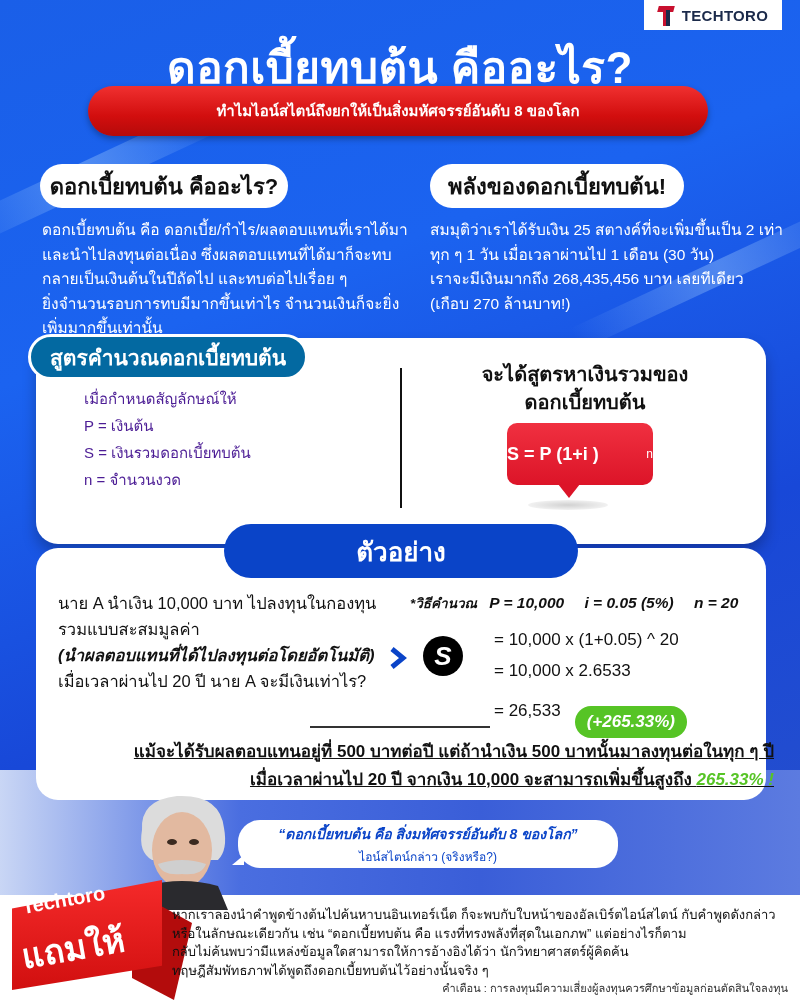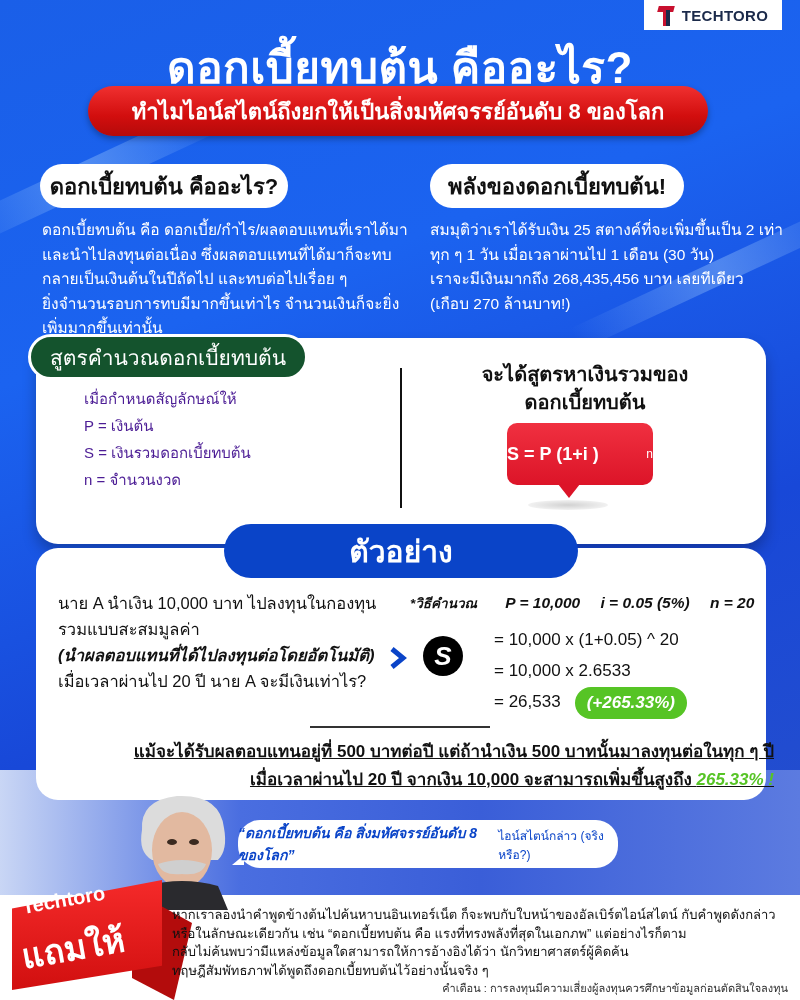--- a/index.html
+++ b/index.html
@@ -35,40 +35,40 @@
   .main-title {
     position: absolute; left: 0; top: 32px; width: 800px; text-align: center;
     font-size: 44px; font-weight: 700; color: #fff; letter-spacing: 0.5px;
   }
   .subtitle-pill {
     position: absolute; left: 88px; top: 86px; width: 620px; height: 50px;
     border-radius: 25px;
     background: linear-gradient(180deg, #f03030 0%, #d20e0e 60%, #b50a0a 100%);
     box-shadow: 0 3px 6px rgba(0,0,0,0.3);
     display: flex; align-items: center; justify-content: center;
-    color: #fff; font-size: 22px; font-weight: 700;
+    color: #fff; font-size: 15px; font-weight: 700;
   }
   .section-pill {
     position: absolute; height: 44px; border-radius: 22px; background: #fff;
     display: flex; align-items: center; justify-content: center;
     font-size: 22px; font-weight: 700; color: #111;
   }
   .section-text {
     position: absolute; color: #fff; font-size: 15.5px; line-height: 24.5px;
   }
   .formula-card {
     position: absolute; left: 36px; top: 338px; width: 730px; height: 206px;
     background: #fff; border-radius: 22px;
     box-shadow: 0 8px 14px rgba(0,0,0,0.25);
   }
   .formula-tag {
     position: absolute; left: 28px; top: 334px; width: 280px; height: 46px;
-    border-radius: 23px; background: #14532d; border: 3px solid #fff;
+    border-radius: 23px; background: #0369a1; border: 3px solid #fff;
     display: flex; align-items: center; justify-content: center;
-    color: #fff; font-size: 21px; font-weight: 400;
+    color: #fff; font-size: 21px; font-weight: 700;
   }
   .formula-defs {
     position: absolute; left: 84px; top: 385px; font-size: 15px; line-height: 27px; color: #4c1d95;
   }
   .formula-divider {
     position: absolute; left: 400px; top: 368px; width: 2px; height: 140px; background: #111;
   }
   .formula-result-title {
     position: absolute; left: 430px; top: 360px; width: 310px; text-align: center;
     font-size: 20px; font-weight: 700; line-height: 28px; color: #111;
@@ -90,63 +90,63 @@
     background: radial-gradient(ellipse, rgba(0,0,0,0.18), rgba(0,0,0,0));
   }
   .example-card {
     position: absolute; left: 36px; top: 548px; width: 730px; height: 252px;
     background: #fff; border-radius: 22px;
   }
   .example-tag {
     position: absolute; left: 224px; top: 524px; width: 354px; height: 54px;
     border-radius: 27px; background: #0a44c8;
     display: flex; align-items: center; justify-content: center;
-    color: #fff; font-size: 30px; font-weight: 700;
+    color: #fff; font-size: 26px; font-weight: 700;
   }
   .example-left {
     position: absolute; left: 58px; top: 590px; font-size: 16.5px; line-height: 26px; color: #111;
   }
   .example-left .italic-bold { font-style: italic; font-weight: 700; }
   .chevron {
     position: absolute; left: 388px; top: 646px; width: 20px; height: 24px;
   }
   .s-circle {
     position: absolute; left: 423px; top: 636px; width: 40px; height: 40px; border-radius: 50%;
     background: #000; color: #fff; display: flex; align-items: center; justify-content: center;
     font-size: 26px; font-weight: 700; font-style: italic;
   }
   .calc-head {
     position: absolute; left: 410px; top: 592px; font-size: 15.5px; font-style: italic; font-weight: 700; color: #111;
     white-space: nowrap;
   }
-  .calc-head .lbl { font-weight: 700; font-size: 13.5px; margin-right: 24px; }
+  .calc-head .lbl { font-weight: 700; font-size: 13.5px; margin-right: 8px; }
   .calc-head .item { margin-right: 16px; }
   .calc-lines {
     position: absolute; left: 494px; top: 624px; font-size: 17px; line-height: 31px; color: #111;
   }
   .pct-pill {
     display: inline-block; margin-left: 14px; padding: 0 12px; height: 32px; line-height: 32px;
     border-radius: 16px; background: #56c425; color: #fff; font-style: italic; font-weight: 700;
-    font-size: 17px; vertical-align: middle;
+    font-size: 17px; vertical-align: middle; margin-top: 20px;
   }
   .example-hr {
     position: absolute; left: 310px; top: 726px; width: 180px; height: 2px; background: #333;
   }
   .example-summary {
     position: absolute; left: 36px; top: 738px; width: 738px; text-align: right;
     font-size: 17px; font-weight: 700; line-height: 28px; color: #111; text-decoration: underline;
   }
   .example-summary .green { color: #56c425; font-style: italic; }
   .einstein {
     position: absolute; left: 132px; top: 790px; width: 100px; height: 120px;
   }
   .quote-bubble {
     position: absolute; left: 238px; top: 820px; width: 380px; height: 48px;
     background: #fff; border-radius: 22px;
-    display: flex; flex-direction: row; align-items: center; justify-content: center;
+    display: flex; flex-direction: column; align-items: center; justify-content: center;
   }
   .quote-tail {
     position: absolute; left: 232px; top: 855px; width: 0; height: 0;
     border-top: 10px solid transparent; border-right: 12px solid #fff;
   }
   .quote-main { color: #0a44c8; font-size: 14px; font-style: italic; font-weight: 700; }
   .quote-attr { color: #0a44c8; font-size: 12px; margin-top: 2px; }
   .promo {
     position: absolute; left: 12px; top: 880px; width: 150px; height: 120px;
   }

